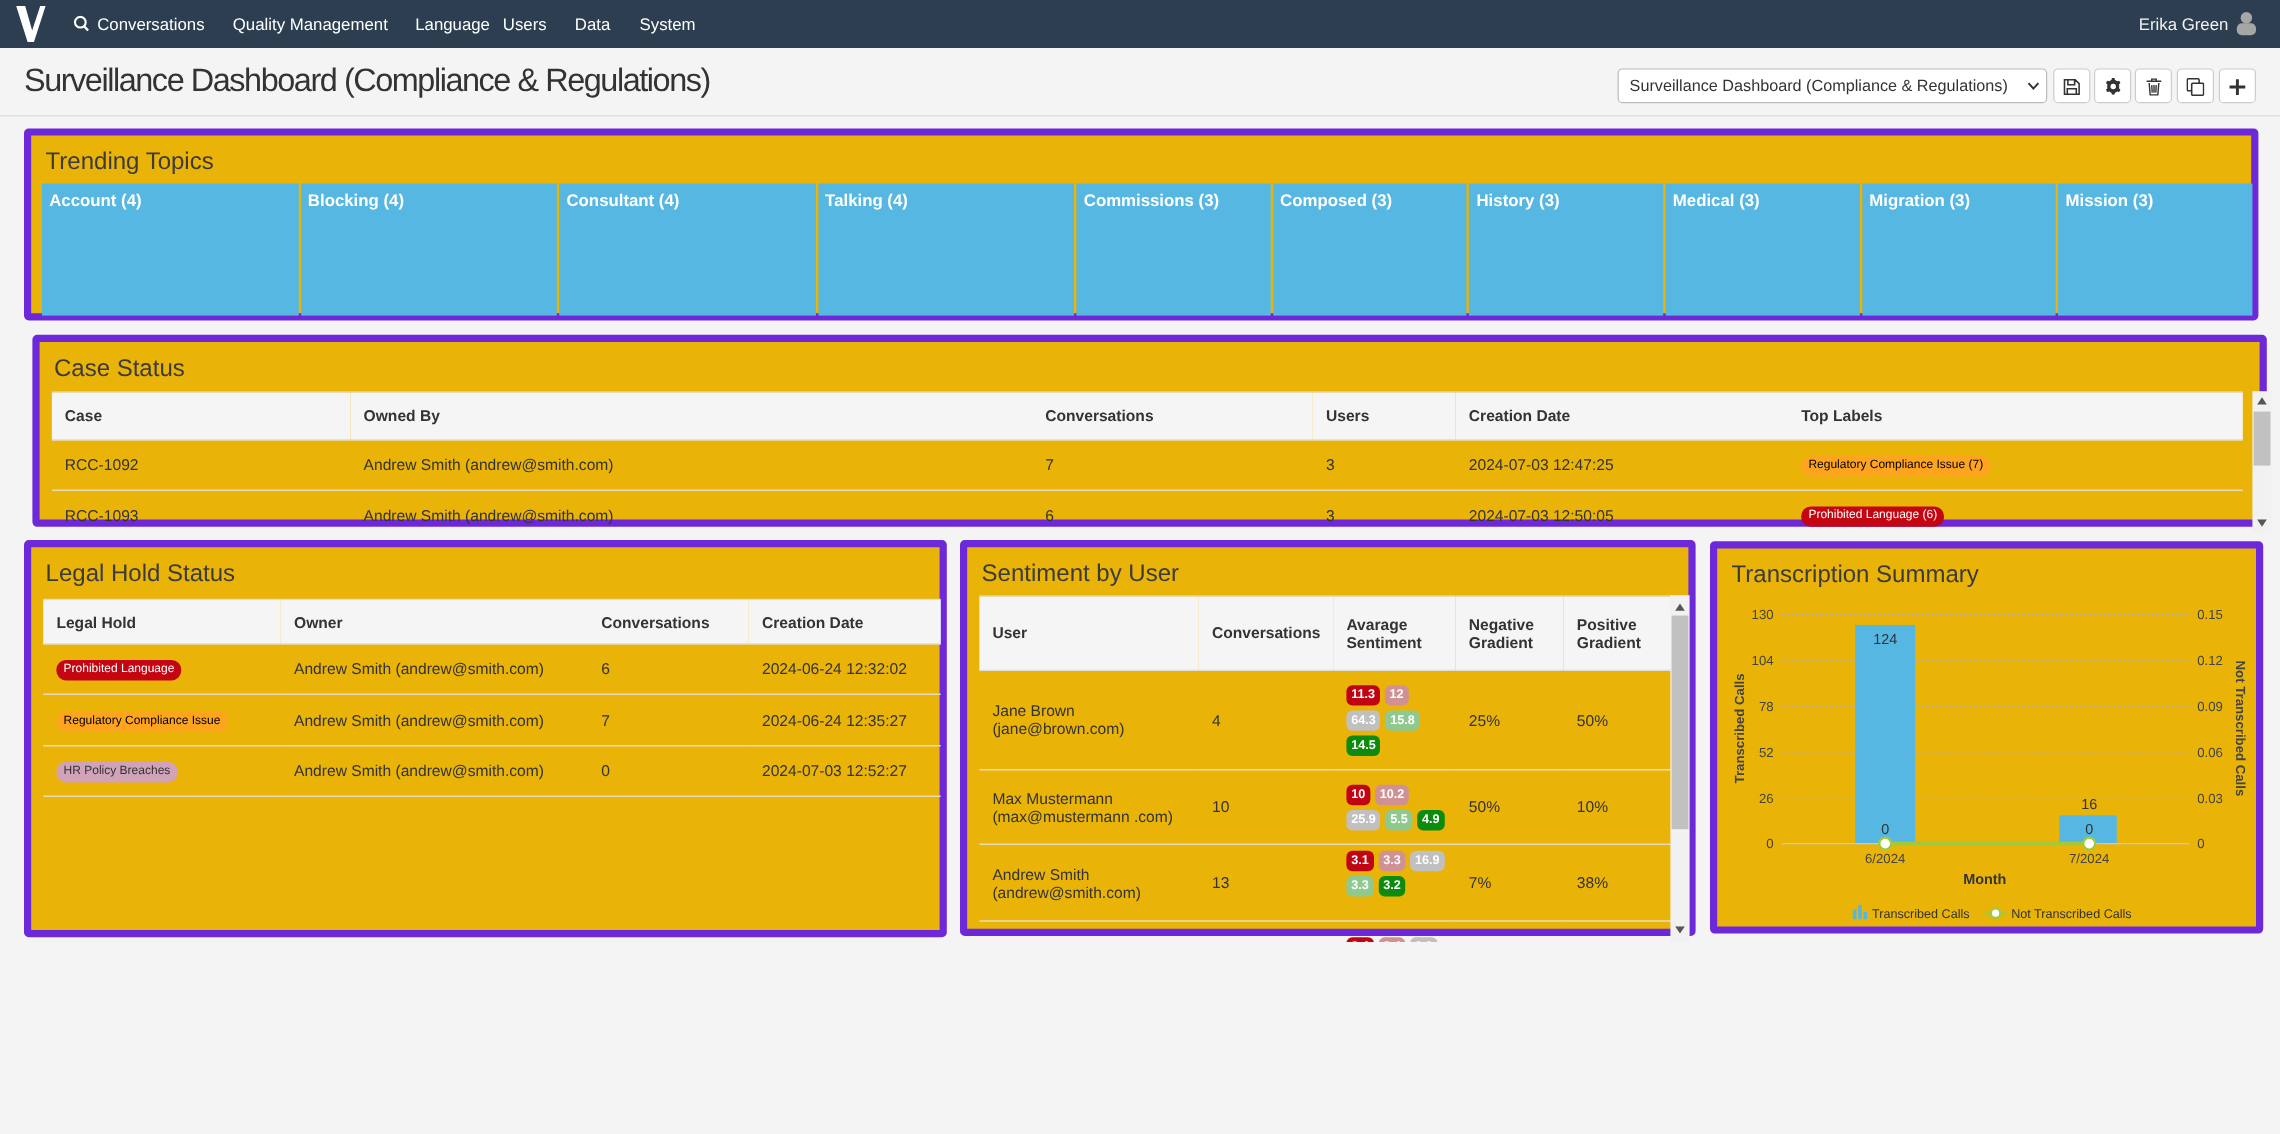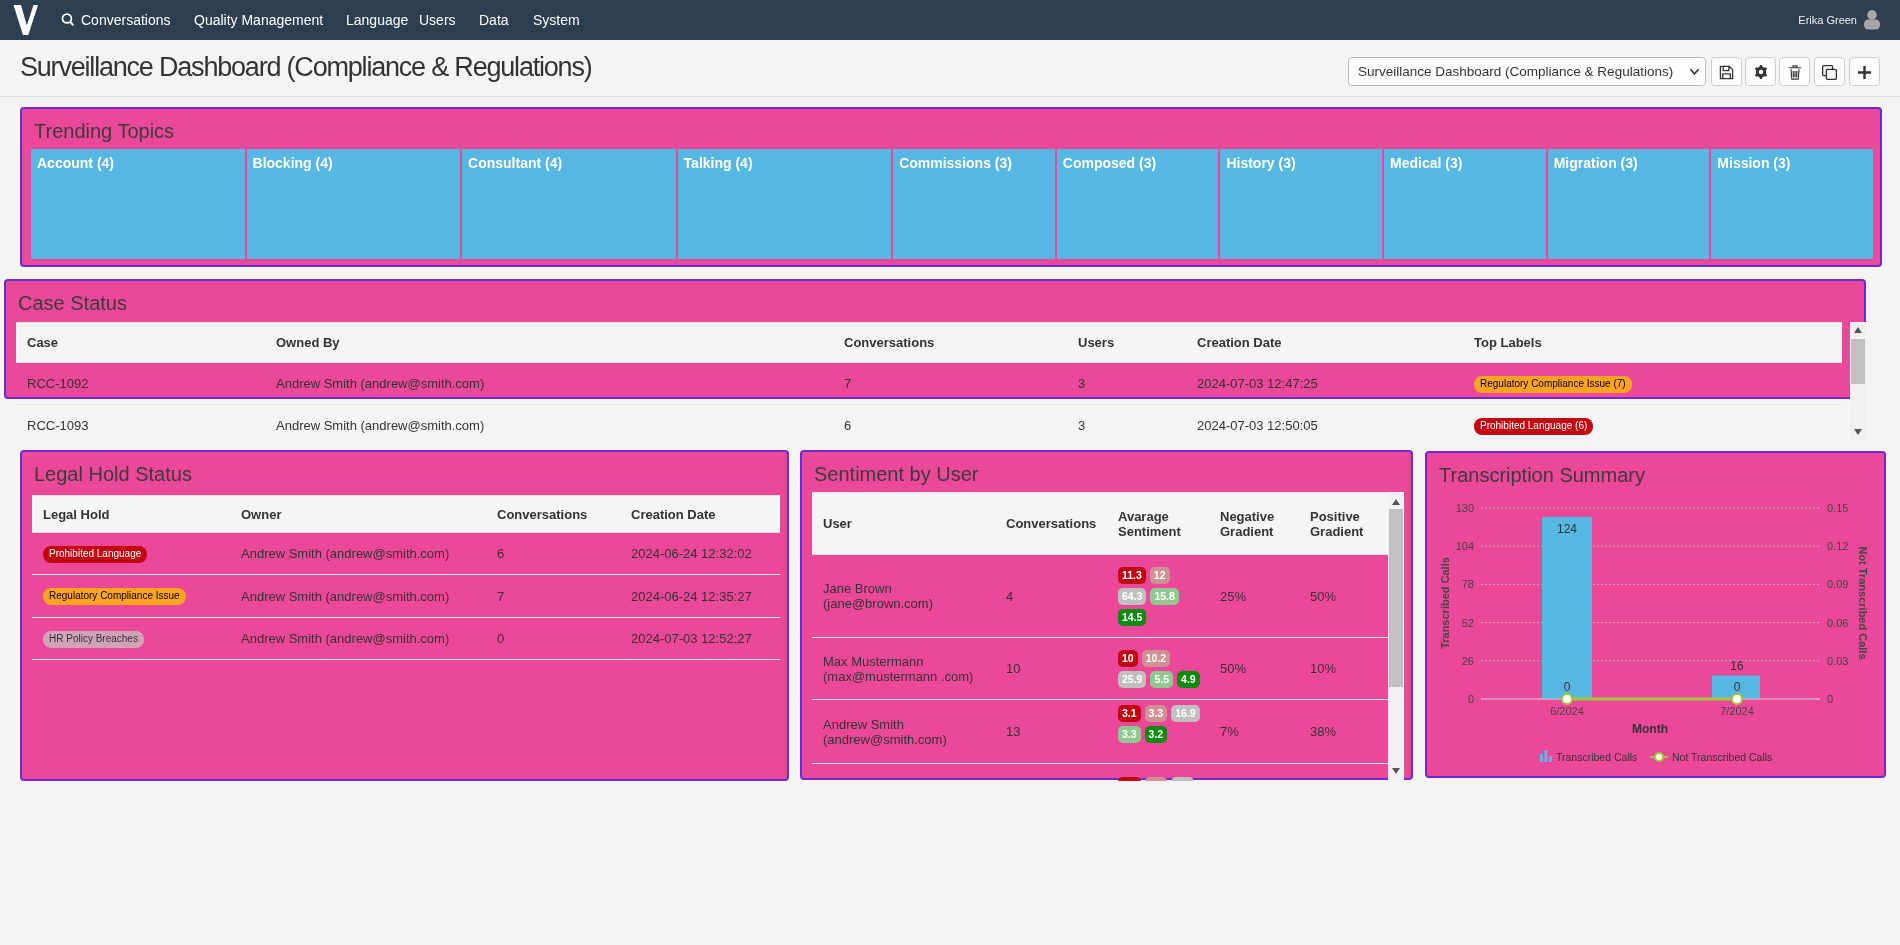--- a/index.html
+++ b/index.html
@@ -3,33 +3,33 @@
 <meta charset="utf-8">
 <style>
 * { margin:0; padding:0; box-sizing:border-box; }
 html,body { width:1900px; height:945px; background:#f4f4f4; font-family:"Liberation Sans",sans-serif; overflow:hidden; }
 #root { position:relative; width:1900px; height:945px; }
 
 
 #nav { position:absolute; left:0; top:0; width:1900px; height:40px; background:#2c3e50; }
 #logo { position:absolute; left:13px; top:5px; }
 .navitem { position:absolute; top:0; height:40px; line-height:40px; color:#fff; font-size:14px; }
-#navuser { position:absolute; right:43px; top:0; height:40px; line-height:40px; color:#f2f2f2; font-size:11px; }
+#navuser { position:absolute; right:43px; top:0; height:40px; line-height:40px; color:#f2f2f2; font-size:14px; }
 #usericon { position:absolute; right:18px; top:10px; }
 
 
 #pagetitle { position:absolute; left:20px; top:52px; font-size:27px; letter-spacing:-1.2px; color:#333; }
 #hdrline { position:absolute; left:0; top:96px; width:1900px; height:1px; background:#ddd; }
 #dashsel { position:absolute; left:1348px; top:57px; width:358px; height:29px; background:#fff; border:1px solid #bbb; border-radius:4px; font-size:13.5px; color:#333; line-height:27px; padding-left:9px; }
 #dashsel .chev { position:absolute; right:5px; top:8px; }
 .hbtn { position:absolute; top:57px; width:31px; height:29px; background:#fff; border:1px solid #ccc; border-radius:4px; text-align:center; }
 .hbtn svg { margin-top:7px; }
 
 
-.panel { position:absolute; background:#ec4899; border:2px solid #6d28d9; border-radius:4px; }
+.panel { position:absolute; background:#eab308; border:6px solid #6d28d9; border-radius:4px; }
 .ptitle { position:absolute; left:12px; top:11px; font-size:20px; color:#3b3b3b; }
 
 
 #tiles { position:absolute; left:9px; top:40px; width:1842px; height:110px; display:flex; }
 .tile { background:#56b7e2; color:#fff; font-weight:bold; font-size:14px; padding:6px 0 0 6px; margin-right:2px; }
 .tile:last-child { margin-right:0; }
 
 
 table { border-collapse:collapse; table-layout:fixed; }
 th { background:#f5f5f5; font-size:13px; color:#333; text-align:left; font-weight:bold; border-top:1px solid #ddd; border-bottom:1px solid #ddd; padding:0 0 0 11px; }
@@ -113,21 +113,21 @@
       <div class="tile" style="flex:4 4 0">Talking (4)</div>
       <div class="tile" style="flex:3 3 0">Commissions (3)</div>
       <div class="tile" style="flex:3 3 0">Composed (3)</div>
       <div class="tile" style="flex:3 3 0">History (3)</div>
       <div class="tile" style="flex:3 3 0">Medical (3)</div>
       <div class="tile" style="flex:3 3 0">Migration (3)</div>
       <div class="tile" style="flex:3 3 0">Mission (3)</div>
     </div>
   </div>
 
-  <div class="panel" style="left:4px;top:279px;width:1862px;height:120px">
+  <div class="panel" style="left:27px;top:279px;width:1862px;height:160px">
     <div class="ptitle">Case Status</div>
     <div style="position:absolute;left:10px;top:41px;width:1851px;height:118px;overflow:hidden">
       <table style="width:1826px">
         <colgroup>
             <col style="width:249px">
             <col style="width:568px">
             <col style="width:234px">
             <col style="width:119px">
             <col style="width:277px">
             <col>

